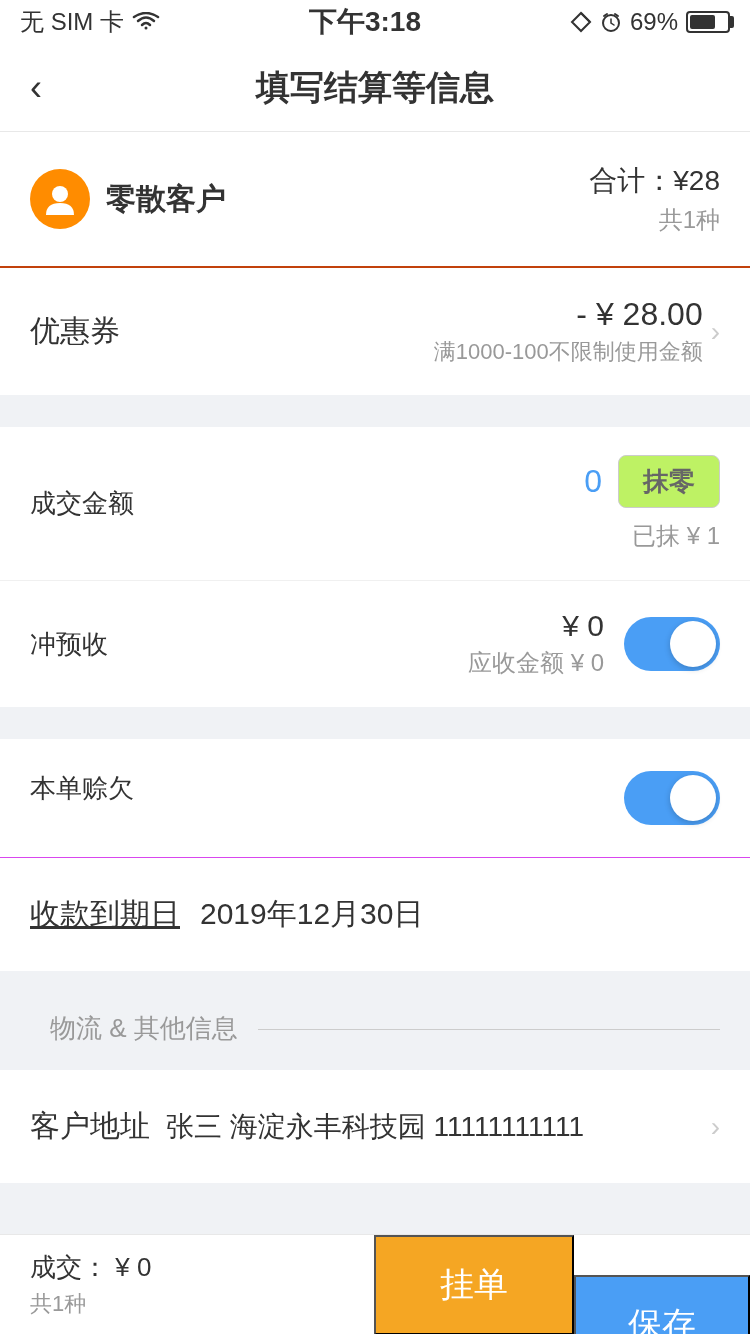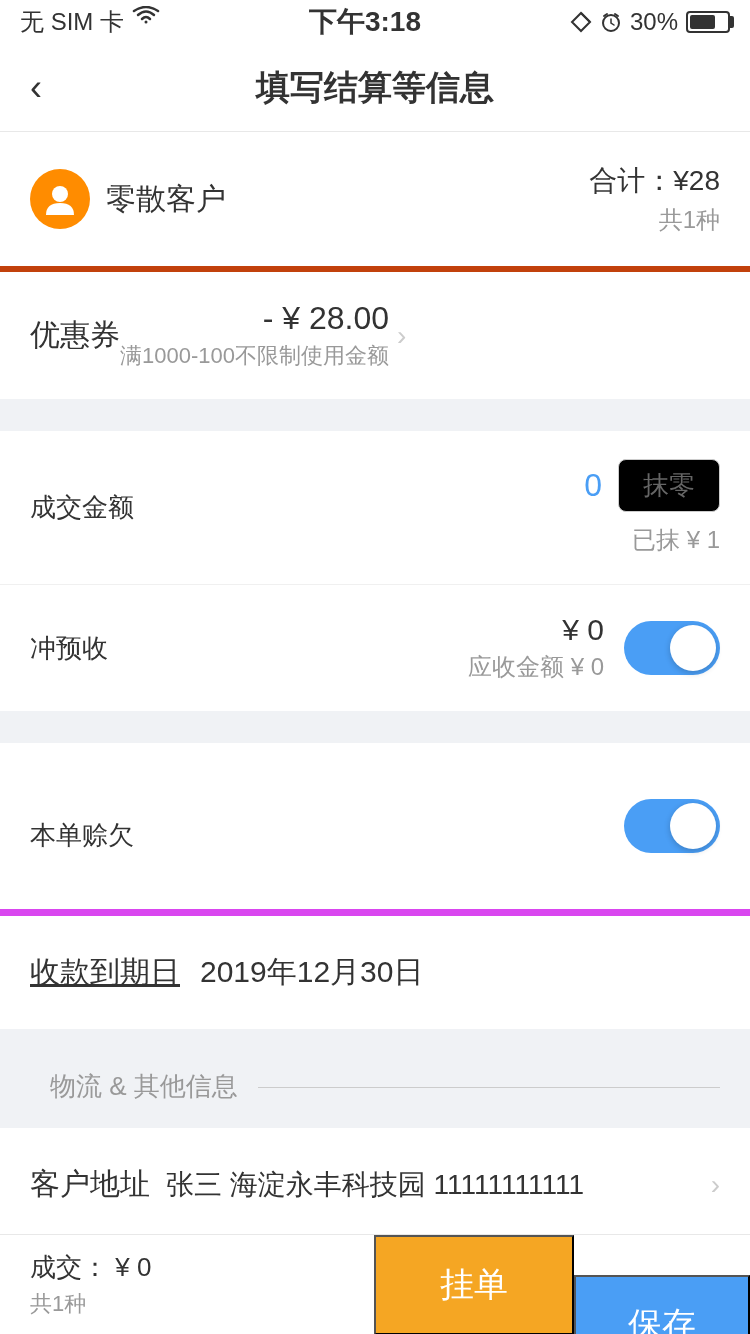--- a/index.html
+++ b/index.html
@@ -19,21 +19,21 @@
       width: 750px;
       height: 44px;
       background: #fff;
       display: flex;
       align-items: center;
       justify-content: space-between;
       padding: 0 20px;
       font-size: 24px;
       font-weight: 500;
     }
-    .status-left { display: flex; gap: 8px; }
+    .status-left { display: flex; align-items: center; gap: 8px; }
     .status-center { font-size: 28px; font-weight: 600; }
     .status-right { display: flex; align-items: center; gap: 8px; font-size: 24px; }
     .battery {
       width: 44px; height: 22px; border: 2px solid #333; border-radius: 4px;
       position: relative; display: inline-flex; align-items: center; padding: 2px;
     }
     .battery::after {
       content: ''; position: absolute; right: -6px; top: 50%; transform: translateY(-50%);
       width: 4px; height: 12px; background: #333; border-radius: 0 2px 2px 0;
     }
@@ -72,32 +72,32 @@
       justify-content: space-between;
       padding: 30px 30px;
     }
     .customer-left { display: flex; align-items: center; gap: 16px; }
     .customer-avatar {
       width: 60px; height: 60px; border-radius: 50%;
       background: #ff8c00;
       display: flex; align-items: center; justify-content: center;
       color: white; font-size: 28px;
     }
-    .customer-name { font-size: 30px; color: #333; font-weight: 400; }
+    .customer-name { font-size: 30px; color: #333; font-weight: 700; }
     .customer-right { text-align: right; }
     .customer-total { font-size: 28px; color: #333; }
     .customer-count { font-size: 24px; color: #999; margin-top: 4px; }
 
     
     .coupon-row {
       display: flex;
       align-items: center;
-      justify-content: flex-start;
+      justify-content: space-between;
       padding: 28px 30px;
-      border-top: 6px solid #c2410c;
+      border-top: 2px solid #c2410c;
     }
     .coupon-label { font-size: 30px; color: #333; }
     .coupon-right { text-align: right; }
     .coupon-discount { font-size: 32px; color: #333; font-weight: 500; }
     .coupon-desc { font-size: 22px; color: #999; margin-top: 4px; }
     .chevron-right { color: #ccc; font-size: 28px; margin-left: 8px; }
 
     
     .divider-section {
       background: #f0f2f5;
@@ -114,21 +114,22 @@
       border-bottom: 1px solid #f0f0f0;
     }
     .form-label { font-size: 26px; color: #333; }
     .amount-value { font-size: 32px; color: #4a9ef5; font-weight: 500; }
     .round-zero-btn {
       border: 1px solid #ccc;
       border-radius: 8px;
       padding: 8px 24px;
       font-size: 26px;
       color: #666;
-      background: #000000;
+      background: #bef264;
+      font-weight: bold;
     }
     .sub-text { font-size: 24px; color: #999; margin-top: 6px; }
 
     .toggle {
       width: 96px; height: 54px; border-radius: 27px;
       background: #4a9ef5;
       position: relative; cursor: pointer;
       flex-shrink: 0;
     }
     .toggle-knob {
@@ -140,25 +141,25 @@
     }
 
     
     .prepay-right { text-align: right; }
     .prepay-amount { font-size: 30px; color: #333; font-weight: 500; }
     .prepay-sub { font-size: 24px; color: #999; margin-top: 4px; }
 
     
     .debt-row {
       display: flex;
-      align-items: flex-end;
-      justify-content: space-between;
-      padding: 56px 30px;
-      background: #fff;
-      border-bottom: 7px solid #d946ef;
+      align-items: flex-start;
+      justify-content: space-between;
+      padding: 32px 30px;
+      background: #fff;
+      border-bottom: 1px solid #d946ef;
     }
 
     
     .due-date-row {
       display: flex;
       align-items: center;
       padding: 36px 30px;
       background: #fff;
       gap: 20px;
     }
@@ -249,21 +250,21 @@
     <svg width="22" height="22" viewBox="0 0 22 22">
       <path d="M11 2 L20 11 L11 20 L2 11 Z" fill="none" stroke="#333" stroke-width="2"></path>
       <path d="M11 2 L20 11" stroke="#333" stroke-width="2"></path>
     </svg>
     <svg width="22" height="22" viewBox="0 0 22 22">
       <circle cx="11" cy="12" r="8" fill="none" stroke="#333" stroke-width="2"></circle>
       <path d="M11 8 L11 12 L14 14" stroke="#333" stroke-width="1.5" fill="none" stroke-linecap="round"></path>
       <path d="M4 5 L7 3" stroke="#333" stroke-width="2" stroke-linecap="round"></path>
       <path d="M18 5 L15 3" stroke="#333" stroke-width="2" stroke-linecap="round"></path>
     </svg>
-    <span>30%</span>
+    <span>69%</span>
     <div class="battery">
       <div class="battery-fill"></div>
     </div>
   </div>
 </div>
 
 <div class="nav-bar">
   <div class="nav-back">‹</div>
   <div class="nav-title">填写结算等信息</div>
 </div>

